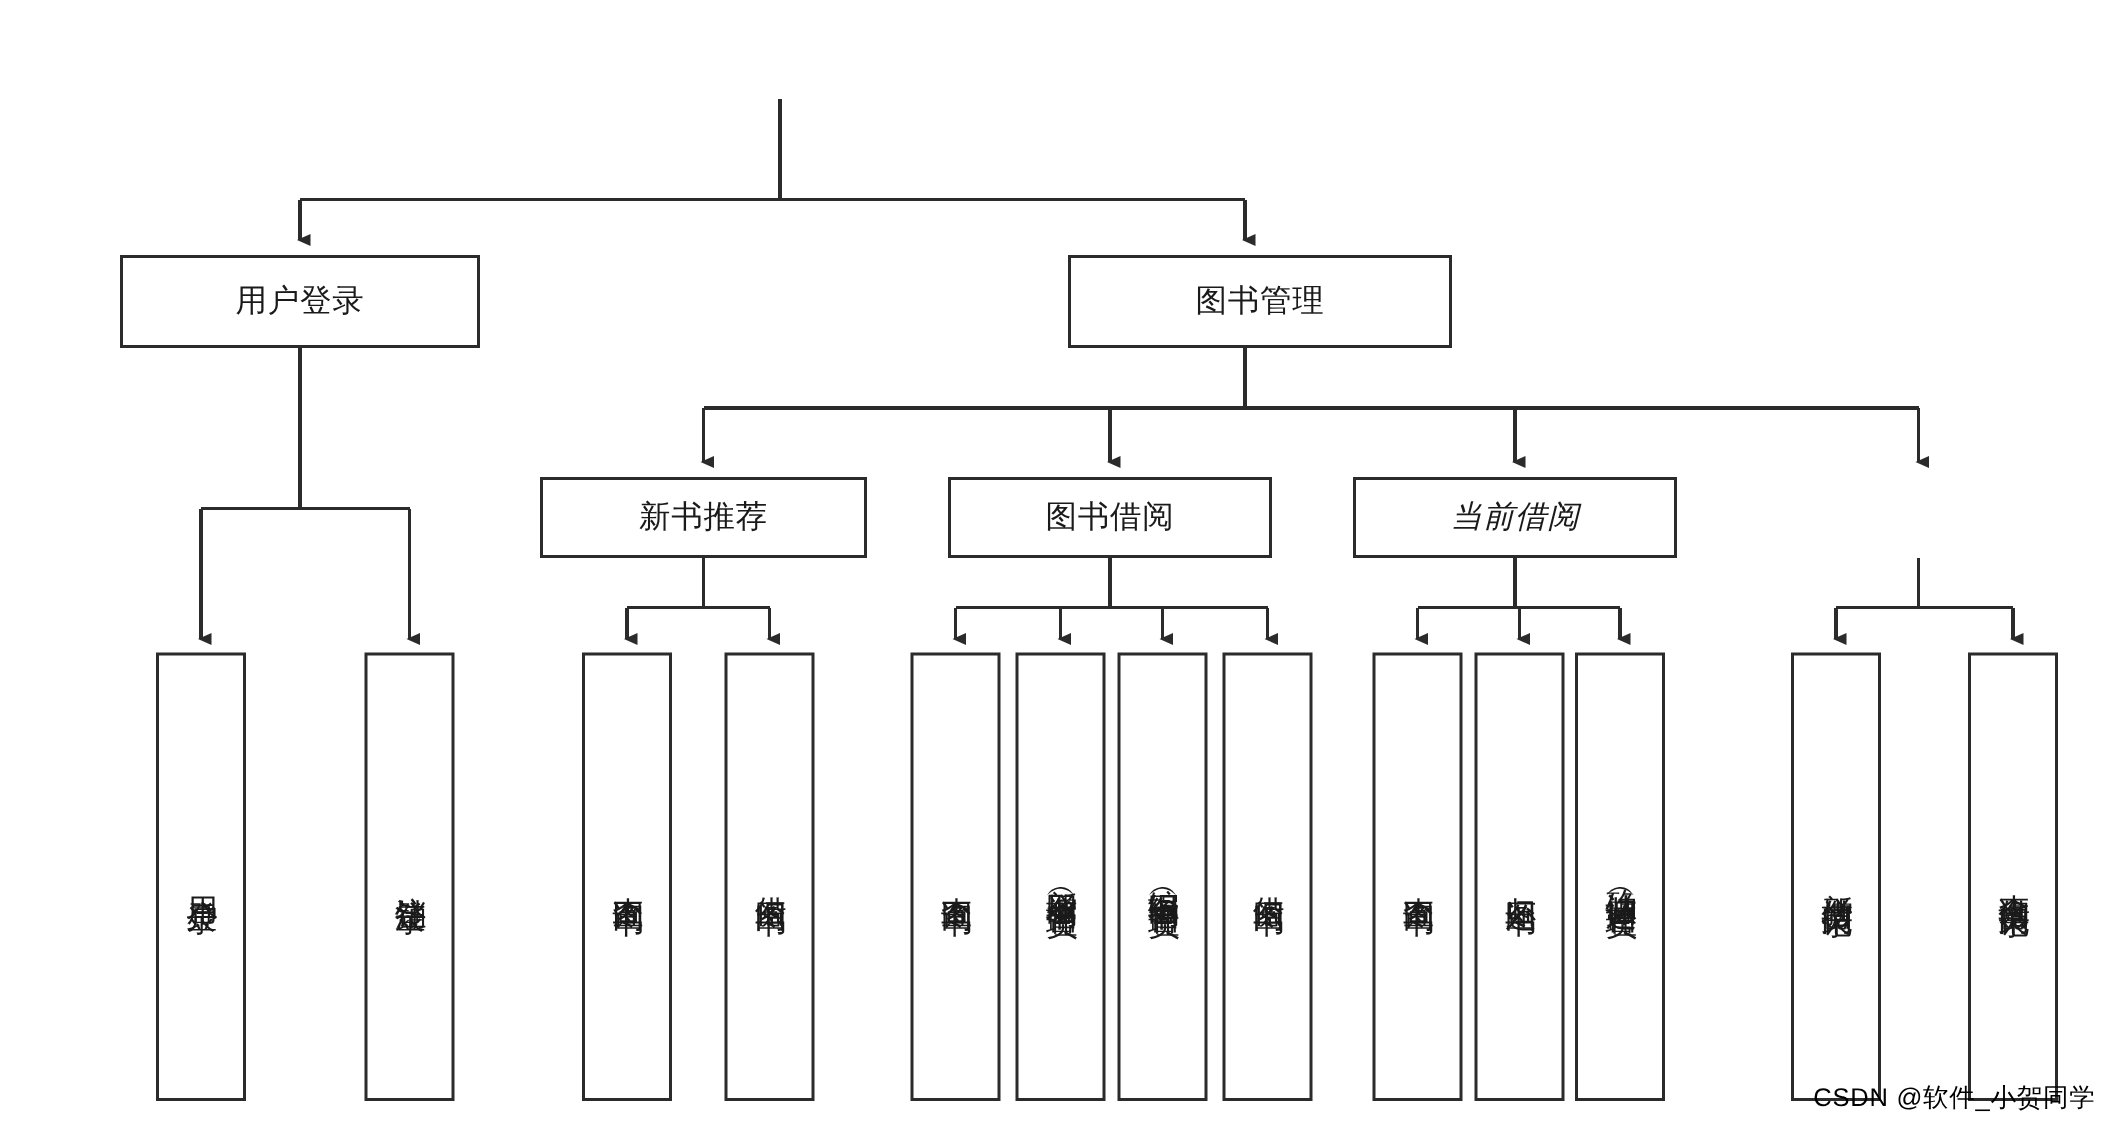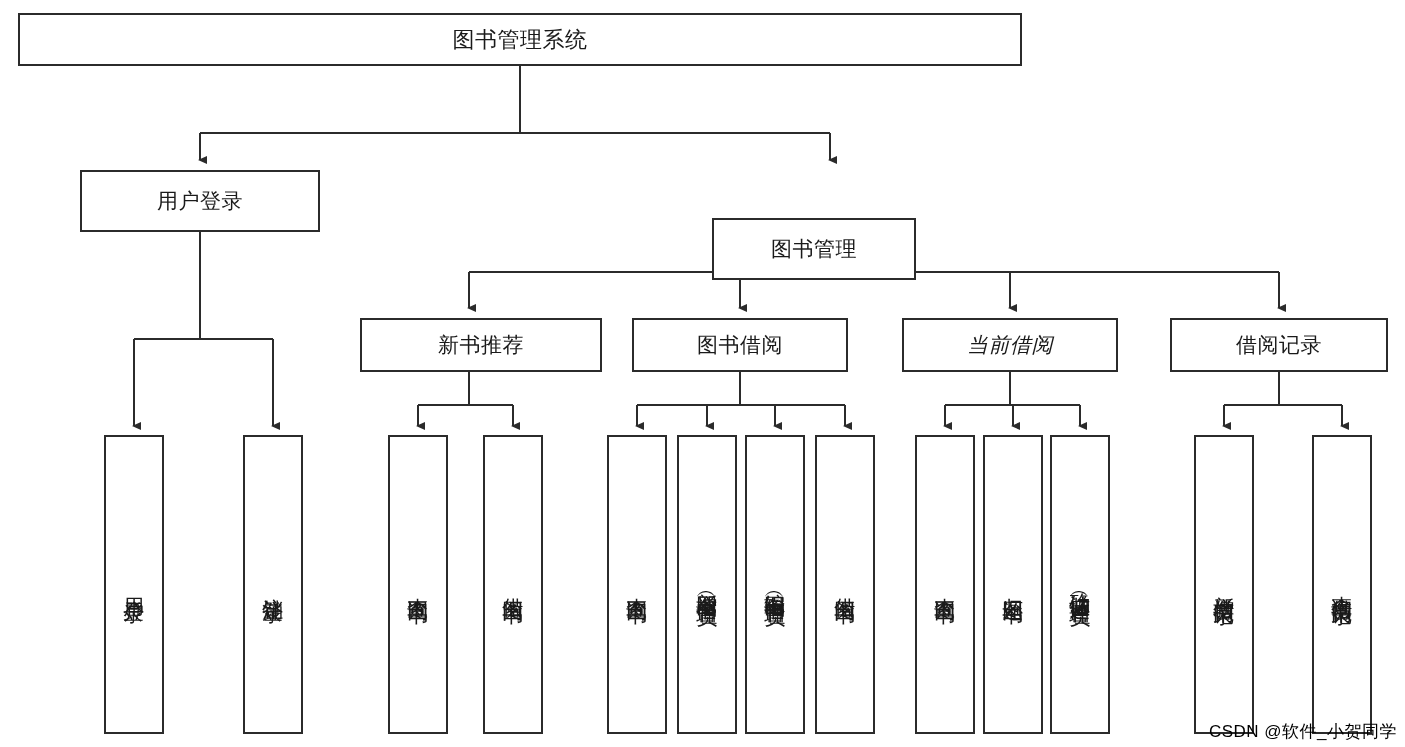--- a/index.html
+++ b/index.html
@@ -98,42 +98,36 @@
       <path d="M1013,405 L1013,426" marker-end="url(#arw)"></path>
       <path d="M1080,405 L1080,426" marker-end="url(#arw)"></path>
 
       <path d="M1279,372 L1279,405"></path>
       <path d="M1224,405 L1342,405"></path>
       <path d="M1224,405 L1224,426" marker-end="url(#arw)"></path>
       <path d="M1342,405 L1342,426" marker-end="url(#arw)"></path>
     </g>
   </svg>
 
-  <div class="node h-node" id="n-root" style="left:18px;top:13px;width:1004px;height:53px;">
-    <span class="lbl">图书管理系统</span>
-  </div>
 
   <div class="node h-node" style="left:80px;top:170px;width:240px;height:62px;">
     <span class="lbl">用户登录</span>
   </div>
-  <div class="node h-node" style="left:712px;top:170px;width:204px;height:62px;margin-top:48px;">
+  <div class="node h-node" style="left:712px;top:170px;width:256px;height:62px;">
     <span class="lbl">图书管理</span>
   </div>
 
-  <div class="node h-node" style="left:360px;top:318px;width:242px;height:54px;">
+  <div class="node h-node" style="left:360px;top:318px;width:218px;height:54px;">
     <span class="lbl">新书推荐</span>
   </div>
   <div class="node h-node" style="left:632px;top:318px;width:216px;height:54px;">
     <span class="lbl">图书借阅</span>
   </div>
   <div class="node h-node" style="left:902px;top:318px;width:216px;height:54px;font-style:italic;">
     <span class="lbl">当前借阅</span>
-  </div>
-  <div class="node h-node" style="left:1170px;top:318px;width:218px;height:54px;">
-    <span class="lbl">借阅记录</span>
   </div>
 
   <div class="node v-node" style="left:104px;top:435px;width:60px;height:299px;">
     <span class="lbl">用户登录</span>
   </div>
   <div class="node v-node" style="left:243px;top:435px;width:60px;height:299px;">
     <span class="lbl">注销登录</span>
   </div>
 
   <div class="node v-node" style="left:388px;top:435px;width:60px;height:299px;">

